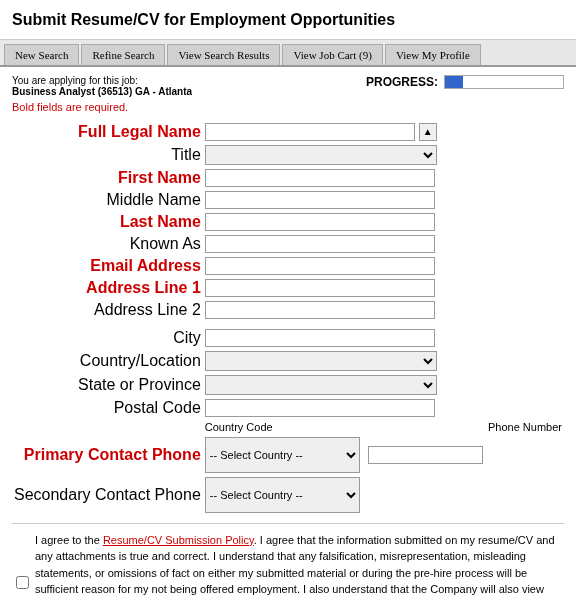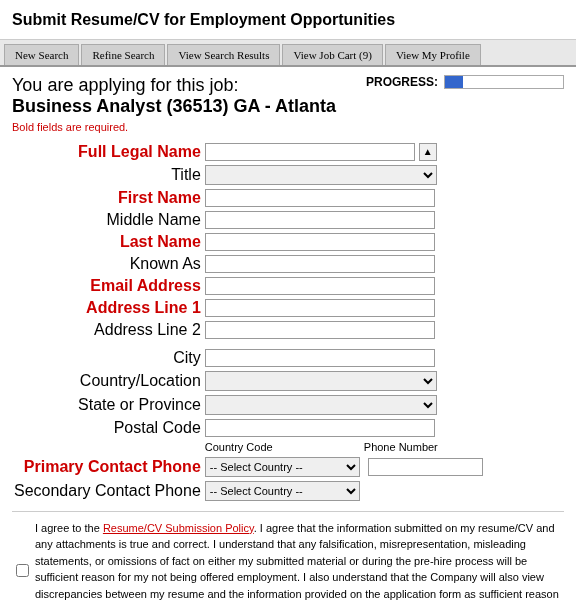--- a/index.html
+++ b/index.html
@@ -49,21 +49,21 @@
     }
 
     .job-info-row {
       display: flex;
       justify-content: space-between;
       align-items: flex-start;
       margin-bottom: 4px;
     }
 
     .job-info {
-      font-size: 18px;
+      font-size: 10px;
     }
 
     .progress-section {
       display: flex;
       align-items: center;
       gap: 6px;
       font-size: 12px;
       font-weight: bold;
     }
 
@@ -142,21 +142,21 @@
       font-size: 10px;
       cursor: pointer;
     }
 
     .spacer-row td {
       height: 6px;
     }
 
     .phone-cc-select {
       width: 155px;
-      height: 20px;
+      height: 36px;
       border: 1px solid #999;
       font-size: 11px;
     }
 
     .phone-number-input {
       width: 115px;
       height: 18px;
       border: 1px solid #999;
       font-size: 11px;
       padding: 1px 2px;
@@ -324,21 +324,21 @@
       <tr>
         <td class="field-label">Postal Code</td>
         <td>
           <input type="text" class="form-input" style="">
         </td>
       </tr>
 
       <tr>
         <td class="field-label"></td>
         <td>
-          <div style="display:flex; gap:0px; font-size:11px;">
+          <div style="display:flex; gap:16px; font-size:11px;justify-content:space-between;">
             <span style="width:155px;display:inline-block;">Country Code</span>
             <span style="margin-left:4px;">Phone Number</span>
           </div>
         </td>
       </tr>
 
       <tr>
         <td class="field-label required">Primary Contact Phone</td>
         <td>
           <div style="display:flex; align-items:center; gap:4px;">

